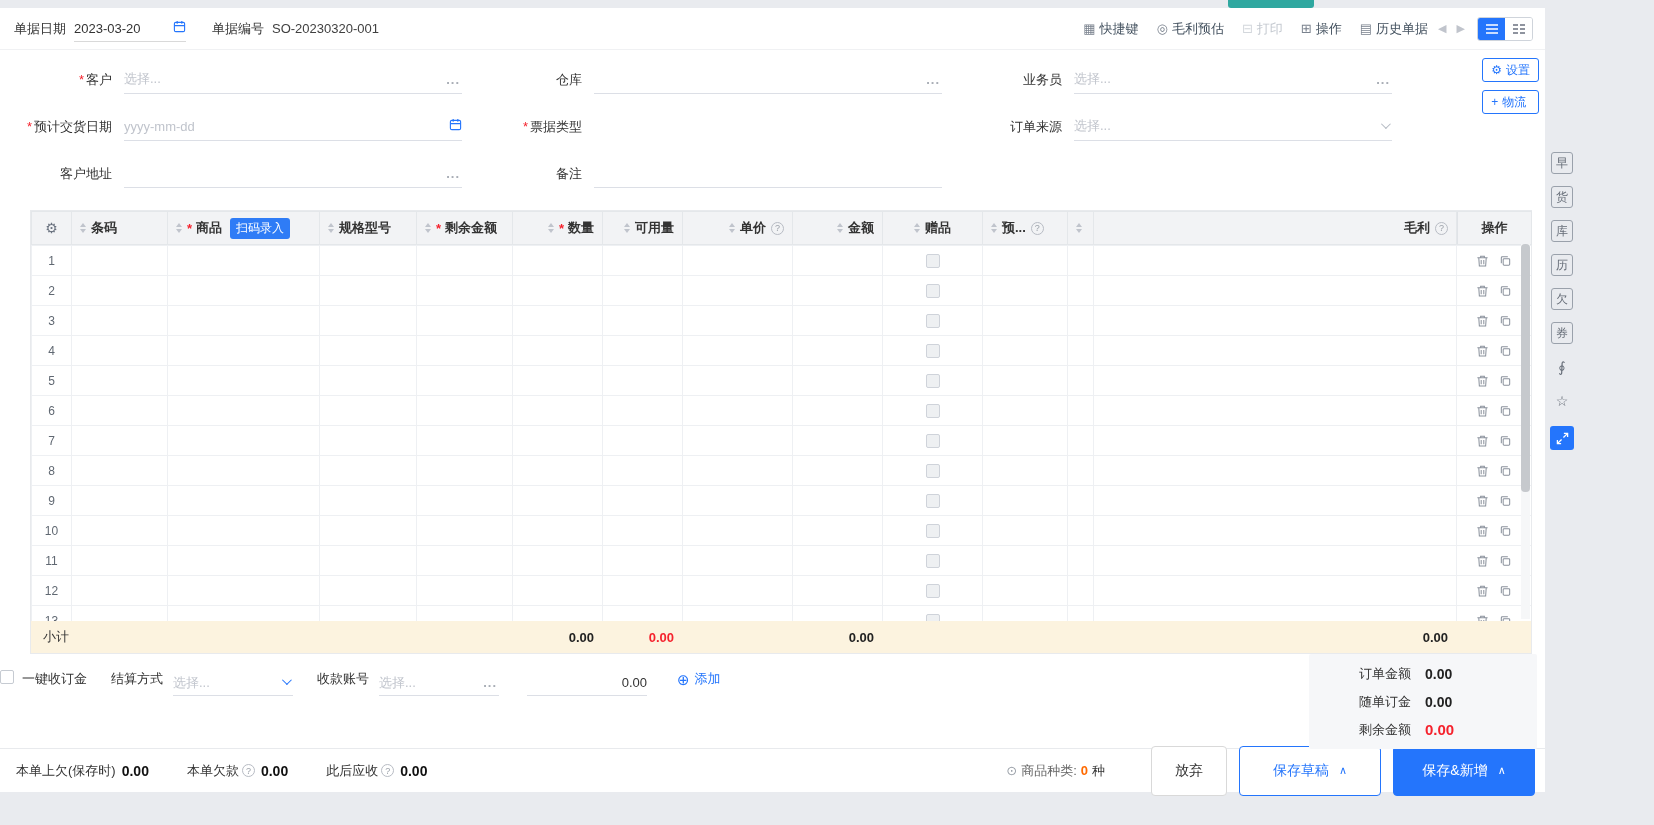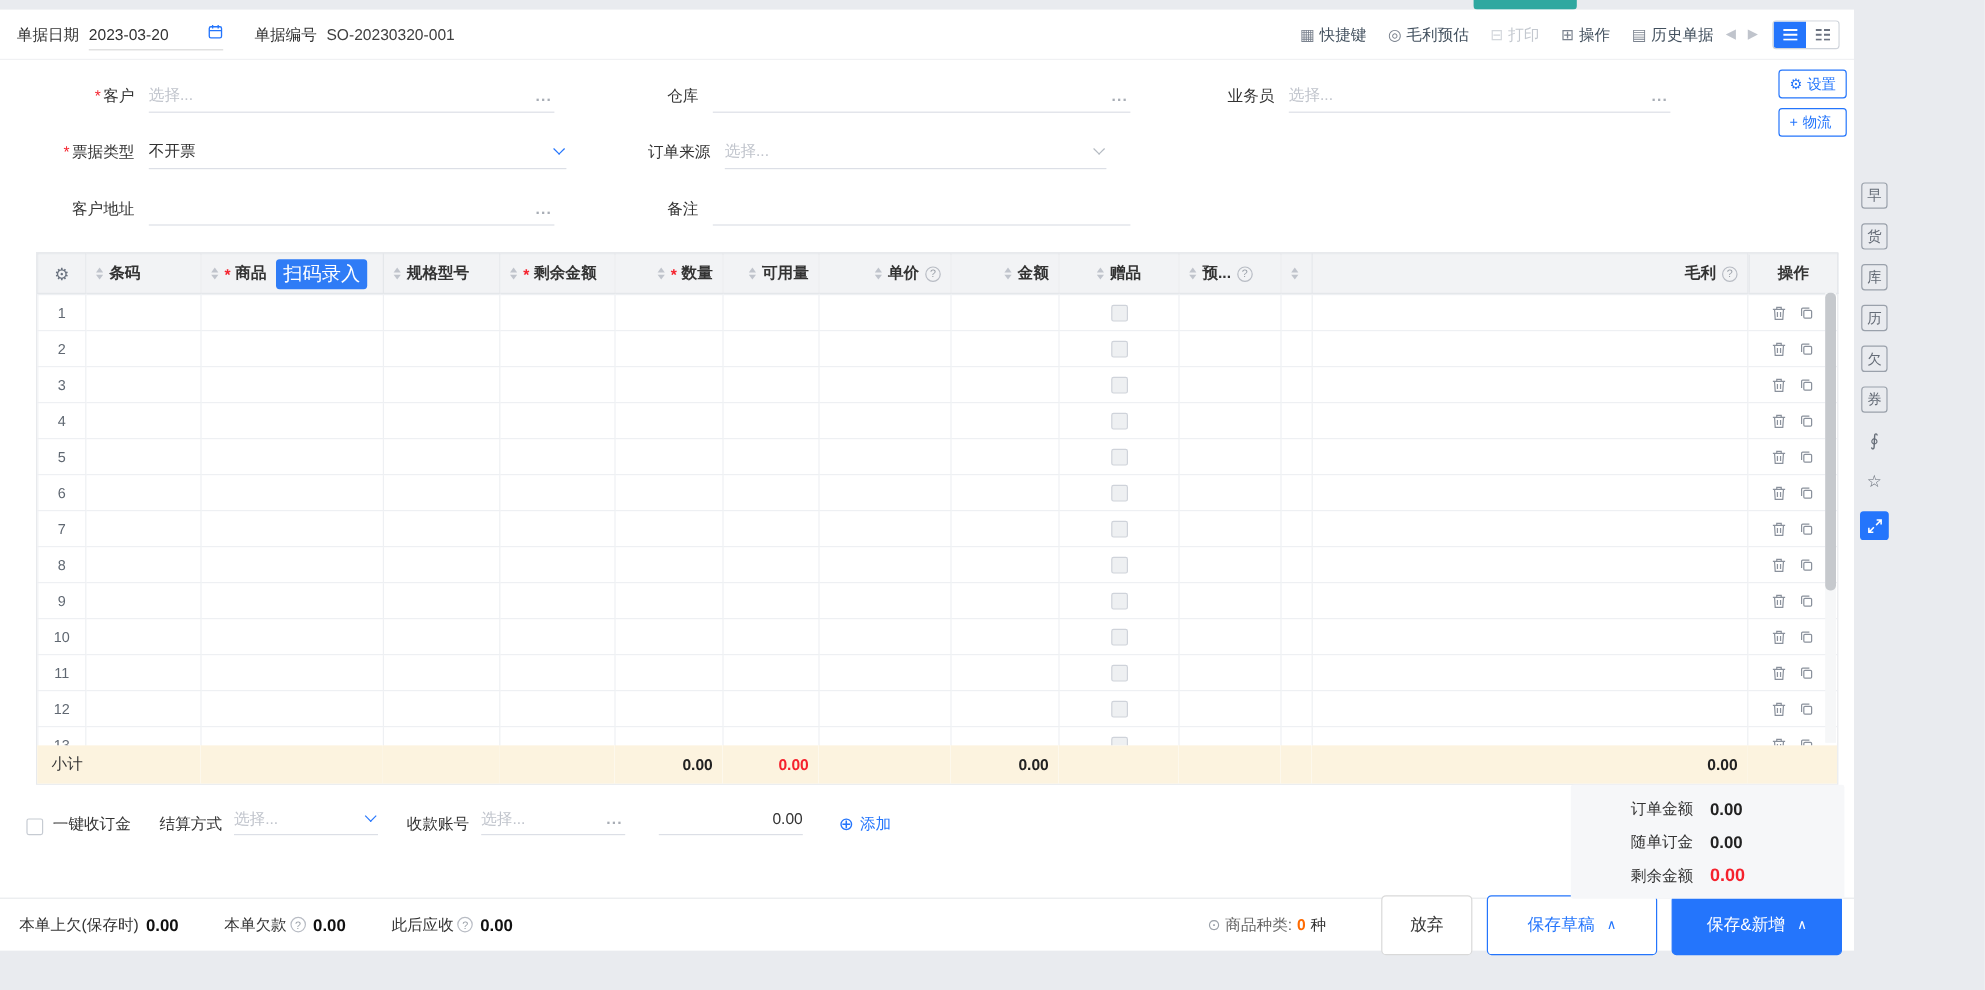--- a/index.html
+++ b/index.html
@@ -50,39 +50,39 @@
   .grid td{overflow:hidden;white-space:nowrap}
   .ghead td{background:#f2f3f5;border:1px solid #e4e7ea;height:32px}
   .hc{display:flex;align-items:center;gap:2px;padding:0 8px;font-weight:700;color:#333;font-size:13px}
   .ha-r{justify-content:flex-end}
   .ha-c{justify-content:center}
   .sorter{display:inline-flex;flex-direction:column;gap:2px;margin-right:3px;cursor:pointer}
   .sorter i{width:0;height:0;border-left:3.5px solid transparent;border-right:3.5px solid transparent;display:block}
   .sorter .up{border-bottom:4px solid #c0c4cc}
   .sorter .down{border-top:4px solid #c0c4cc}
   .gear-glyph{color:#6b7380;font-size:14px;cursor:pointer}
-  .scan-btn{background:#2f7cf6;color:#fff;border-radius:3px;font-size:16px;font-weight:400;padding:2px 6px;margin-left:6px;cursor:pointer}
+  .scan-btn{background:#2f7cf6;color:#fff;border-radius:3px;font-size:12px;font-weight:400;padding:2px 6px;margin-left:6px;cursor:pointer}
   .qicon{display:inline-flex;align-items:center;justify-content:center;min-width:13px;height:13px;border-radius:50%;border:1px solid #b8bcc4;color:#9aa0a8;font-size:9px;margin-left:3px;font-weight:400}
   .gbody-clip{height:376px;overflow:hidden;position:relative}
   .gbody td{height:30px;border:1px solid #eef0f3;background:#fff}
   .c-idx{text-align:center;color:#606872;font-size:12px}
   .c-gift{text-align:center}
   .cb{width:14px;height:14px;border:1px solid #cfd3da;background:#eef0f2;border-radius:2px;display:inline-block;vertical-align:middle;cursor:pointer}
   .c-ops{text-align:center;border-left:1px solid #e0e3e7 !important}
   .op{display:inline-flex;margin:0 5px;cursor:pointer;vertical-align:middle}
   .gsub td{background:#fcf3df;height:32px;border:none}
   .st-label{padding-left:12px;color:#333}
   .st-val{font-weight:700;text-align:right;padding-right:8px;color:#222}
   .st-val.red{color:#f5222d}
   .vscroll{position:absolute;right:1px;top:33px;width:9px;height:375px;background:#f6f7f8;z-index:5}
   .vthumb{position:absolute;top:0;left:0;width:9px;height:248px;background:#c6c9cd;border-radius:4px;cursor:grab}
 
   
   .pay-area{position:relative;height:92px;flex:0 0 auto}
-  .pay-row{display:flex;align-items:flex-end;padding-left:22px;margin-top:16px}
+  .pay-row{display:flex;align-items:flex-start;margin-top:16px}
   .pay-row .lbl{color:#333;margin:0 10px 0 24px;white-space:nowrap}
   .chkbox{width:14px;height:14px;border:1px solid #c6cbd2;border-radius:2px;background:#fff;margin-right:8px;cursor:pointer}
   .pay-input{width:120px;border-bottom:1px solid #dcdfe6;height:26px;display:flex;align-items:center;cursor:pointer}
   .amt-input{width:120px;border-bottom:1px solid #dcdfe6;height:26px;display:flex;align-items:center;justify-content:flex-end;margin-left:28px;color:#333}
   .add-link{display:flex;align-items:center;gap:5px;color:#2475fc;margin-left:30px;cursor:pointer}
   .add-link .plus{font-size:15px;line-height:1}
   .sum-box{position:absolute;right:8px;top:0;width:228px;background:#f6f7f9;border-radius:2px;padding:7px 16px;display:flex;flex-direction:column;gap:3px}
   .sum-row{display:flex;align-items:center;height:25px}
   .sum-label{width:86px;text-align:right;color:#333}
   .sum-val{margin-left:14px;font-weight:700;font-size:14px;color:#222}
@@ -185,26 +185,32 @@
         </div>
         <div class="field c3">
           <span class="f-label">业务员</span>
           <div class="u-input">
             <span class="ph">选择...</span>
             <span class="more">...</span>
           </div>
         </div>
       </div>
       <div class="f-row">
+        <div class="field c1">
+          <span class="f-label"><span class="req">*</span><span>预计交货日期</span></span>
+          <div class="u-input">
+            <span class="ph">yyyy-mm-dd</span>
+            <span><svg width="13" height="13" viewBox="0 0 14 14" fill="none" stroke="#2475fc" stroke-width="1.2">
+                  <rect x="1.5" y="2.5" width="11" height="10" rx="1.5"></rect>
+                  <path d="M4.5 1v3M9.5 1v3M1.5 6h11"></path>
+                </svg></span>
+          </div>
+        </div>
         <div class="field c2">
           <span class="f-label"><span class="req">*</span><span>票据类型</span></span>
-          <div class="u-input">
-            <span class="val">不开票</span>
-            <span class="chev"></span>
-          </div>
         </div>
         <div class="field c3">
           <span class="f-label">订单来源</span>
           <div class="u-input">
             <span class="ph">选择...</span>
             <span class="chev gray"></span>
           </div>
         </div>
       </div>
       <div class="f-row">

